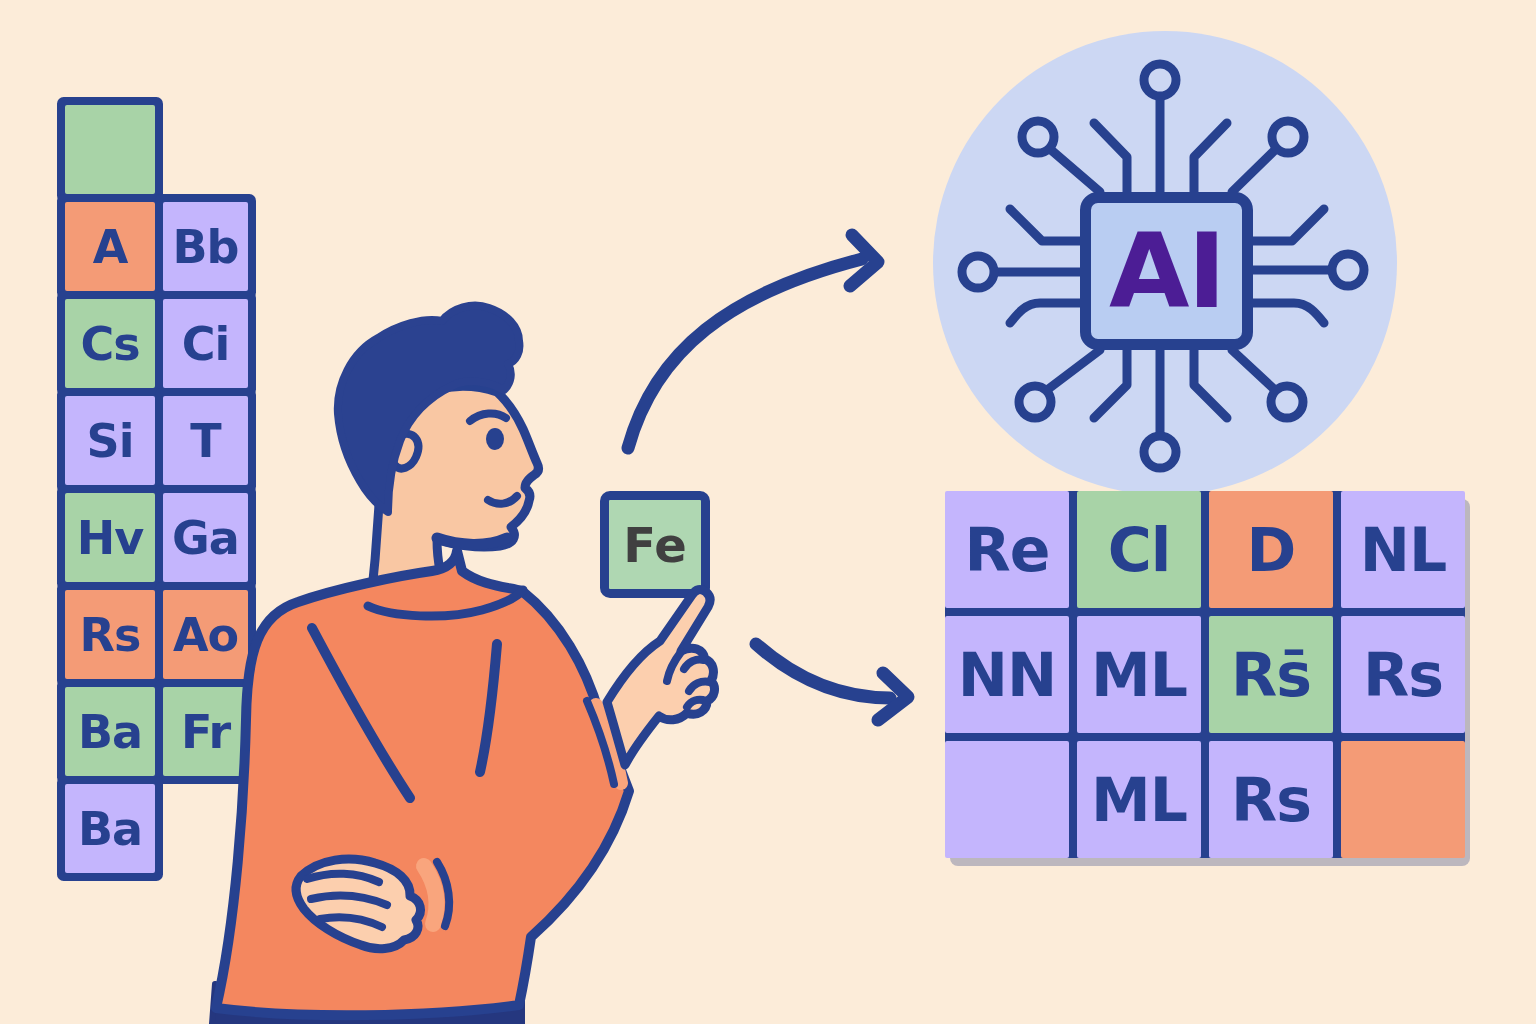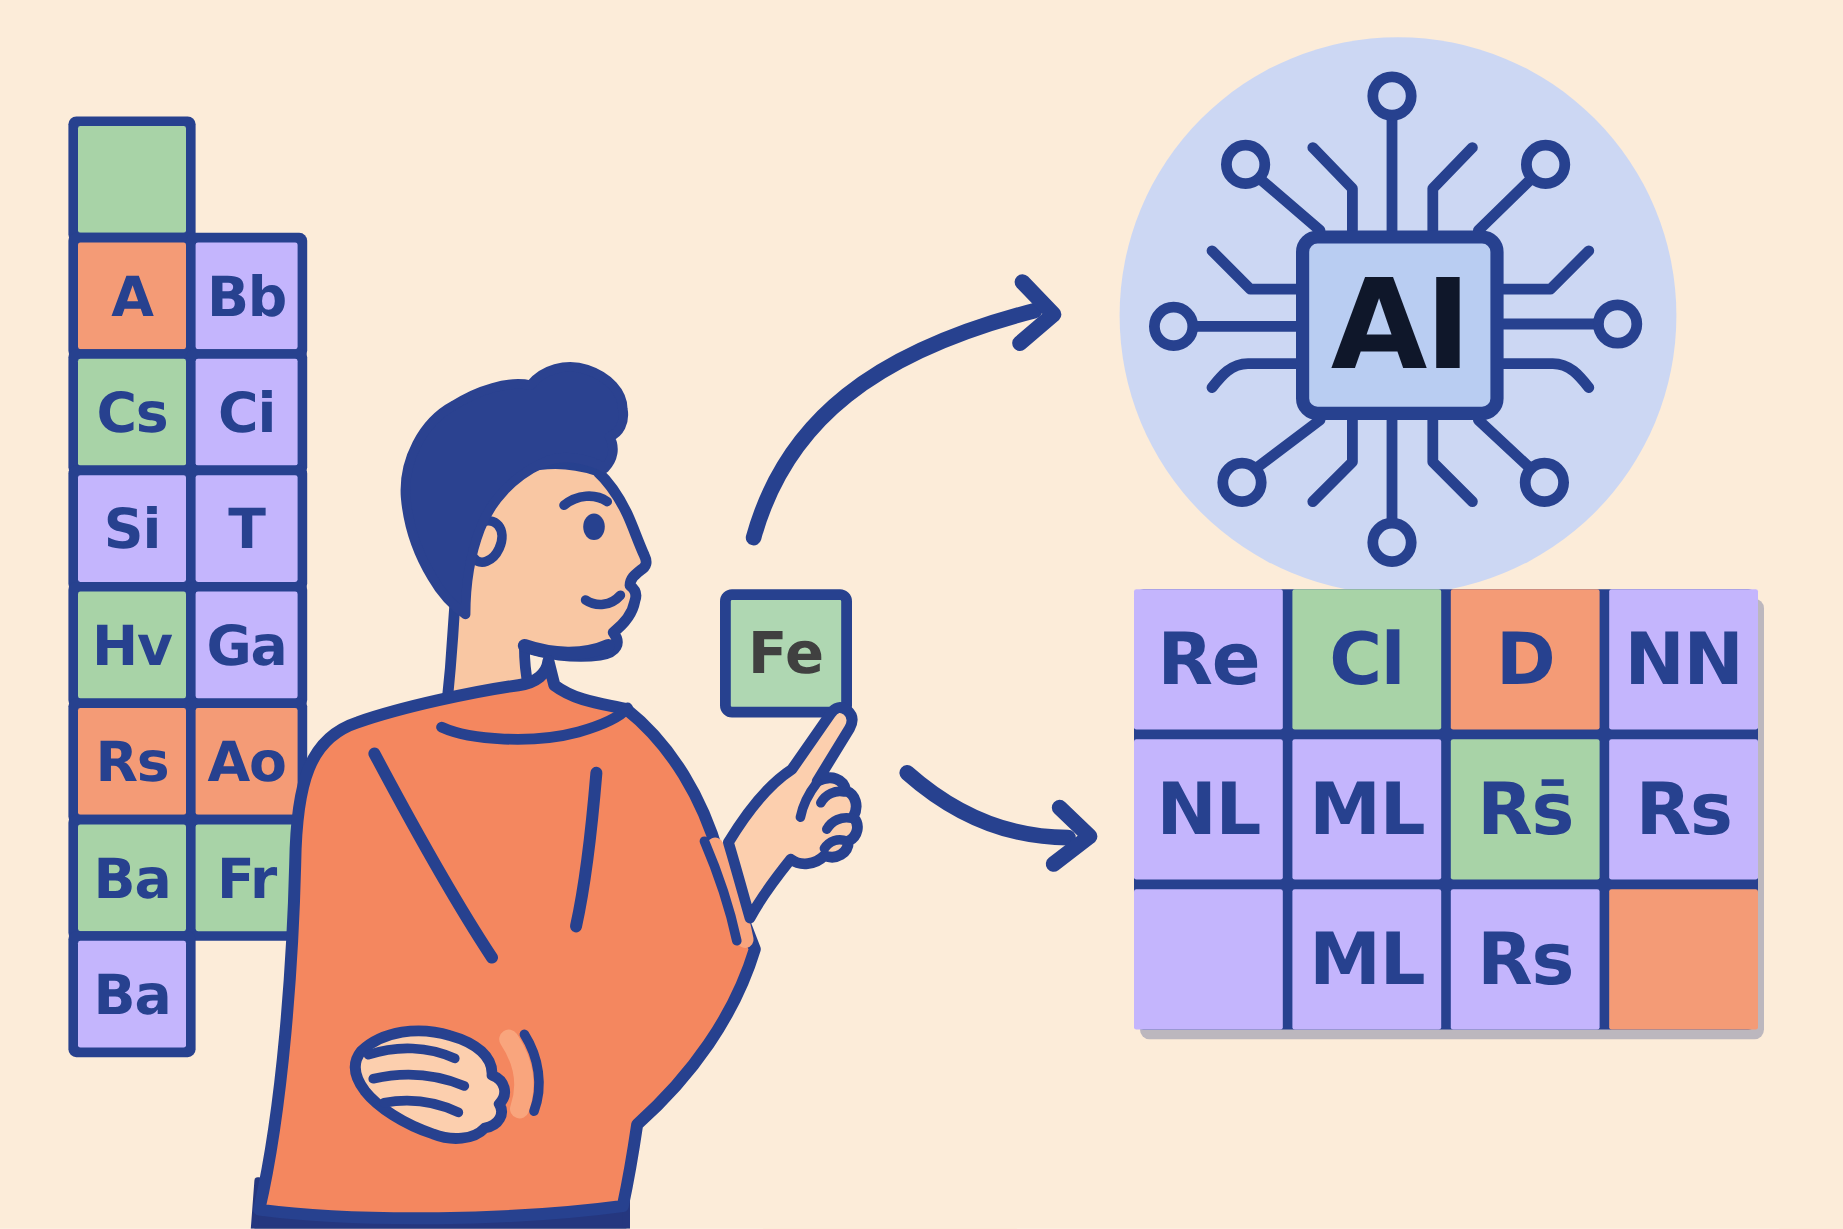--- a/index.html
+++ b/index.html
@@ -29,21 +29,21 @@
 
   
   .ai-circle{
     position:absolute; left:933px; top:31px; width:464px; height:464px;
     border-radius:50%; background:#ccd7f3; z-index:1;
   }
   .ai-chip{
     position:absolute; left:147px; top:161px; width:173px; height:158px;
     box-sizing:border-box; border:11px solid #27418f; border-radius:18px;
     background:#b9cdf2; display:flex; align-items:center; justify-content:center;
-    font-size:104px; font-weight:bold; color:#0f172a; letter-spacing:-2px;
+    font-size:104px; font-weight:bold; color:#4c1d95; letter-spacing:-2px;
   }
   .ai-traces{ position:absolute; left:0; top:0; }
 
   
   .rgrid{
     position:absolute; left:945px; top:491px; z-index:3;
     display:grid; grid-template-columns:repeat(4,124px); grid-auto-rows:117px;
     gap:8px; padding:0; background:#27418f; border-radius:8px;
     box-shadow:5px 8px 0 rgba(39,60,130,0.30);
   }
@@ -114,22 +114,22 @@
     <div class="tile" data-color="salmon">Ao</div>
     <div class="tile" data-color="green">Ba</div>
     <div class="tile" data-color="green">Fr</div>
     <div class="tile" data-color="yellow">Ba</div>
   </div>
 
   <div class="rgrid">
     <div class="tile" data-color="yellow">Re</div>
     <div class="tile" data-color="green">Cl</div>
     <div class="tile" data-color="salmon">D</div>
+    <div class="tile" data-color="blue">NL</div>
     <div class="tile" data-color="blue">NN</div>
-    <div class="tile" data-color="blue">NL</div>
     <div class="tile" data-color="yellow">ML</div>
     <div class="tile" data-color="green">Rs̄</div>
     <div class="tile" data-color="yellow">Rs</div>
     <div class="tile" data-color="yellow"></div>
     <div class="tile" data-color="blue">ML</div>
     <div class="tile" data-color="yellow">Rs</div>
     <div class="tile" data-color="salmon"></div>
   </div>
 
   <div class="fe-tile">

